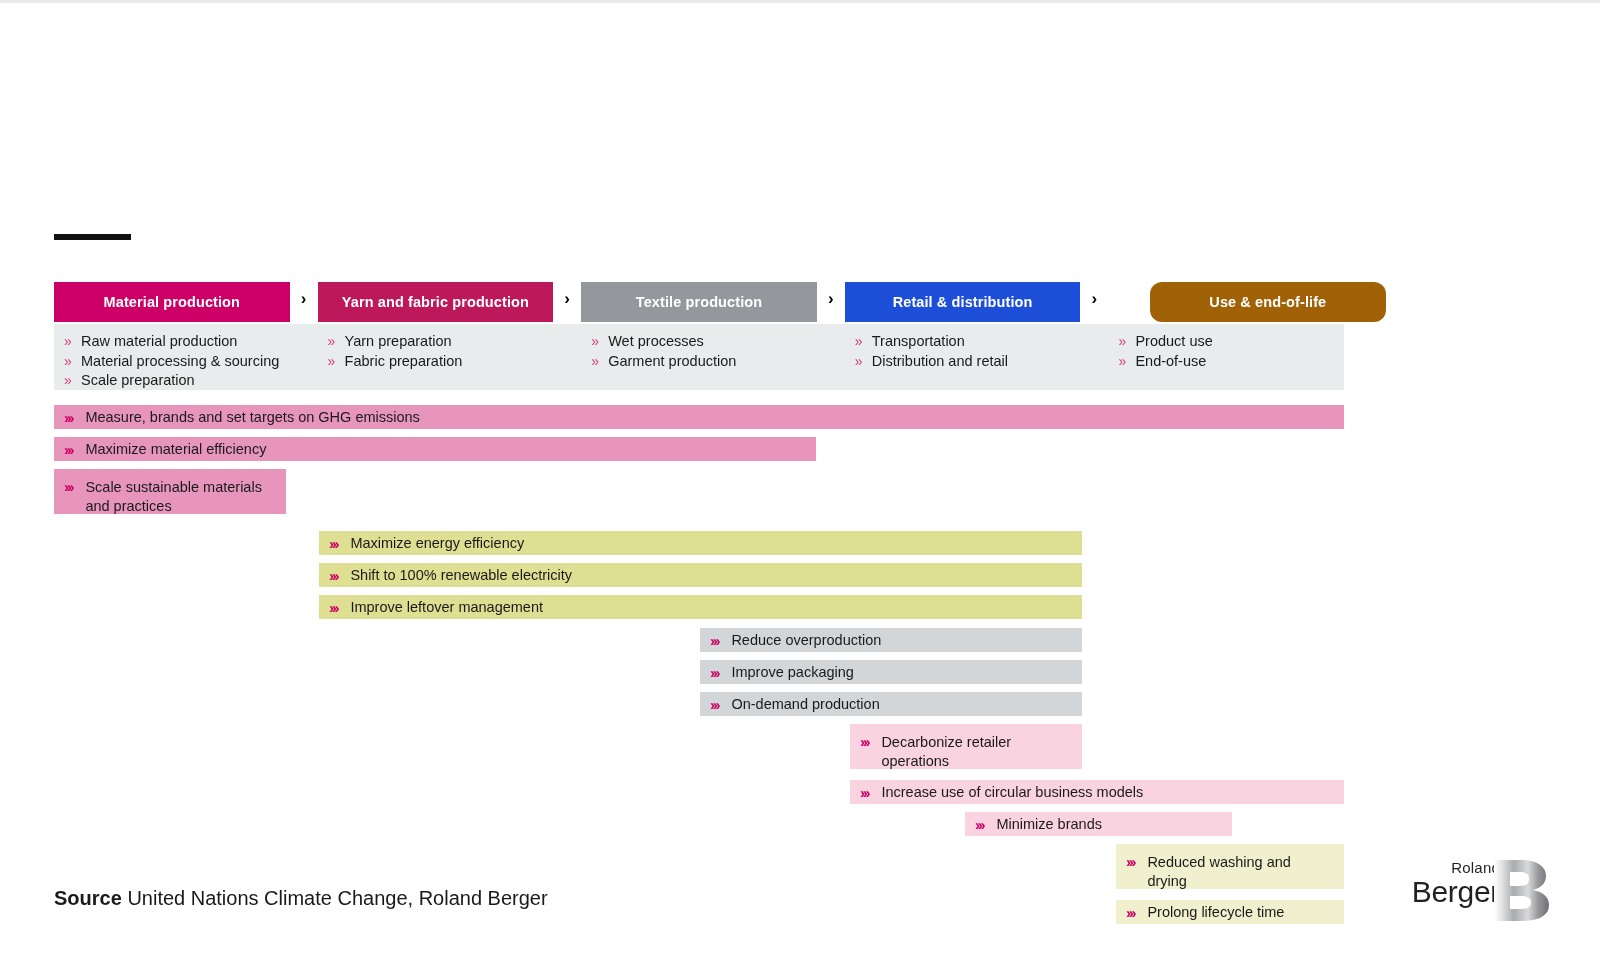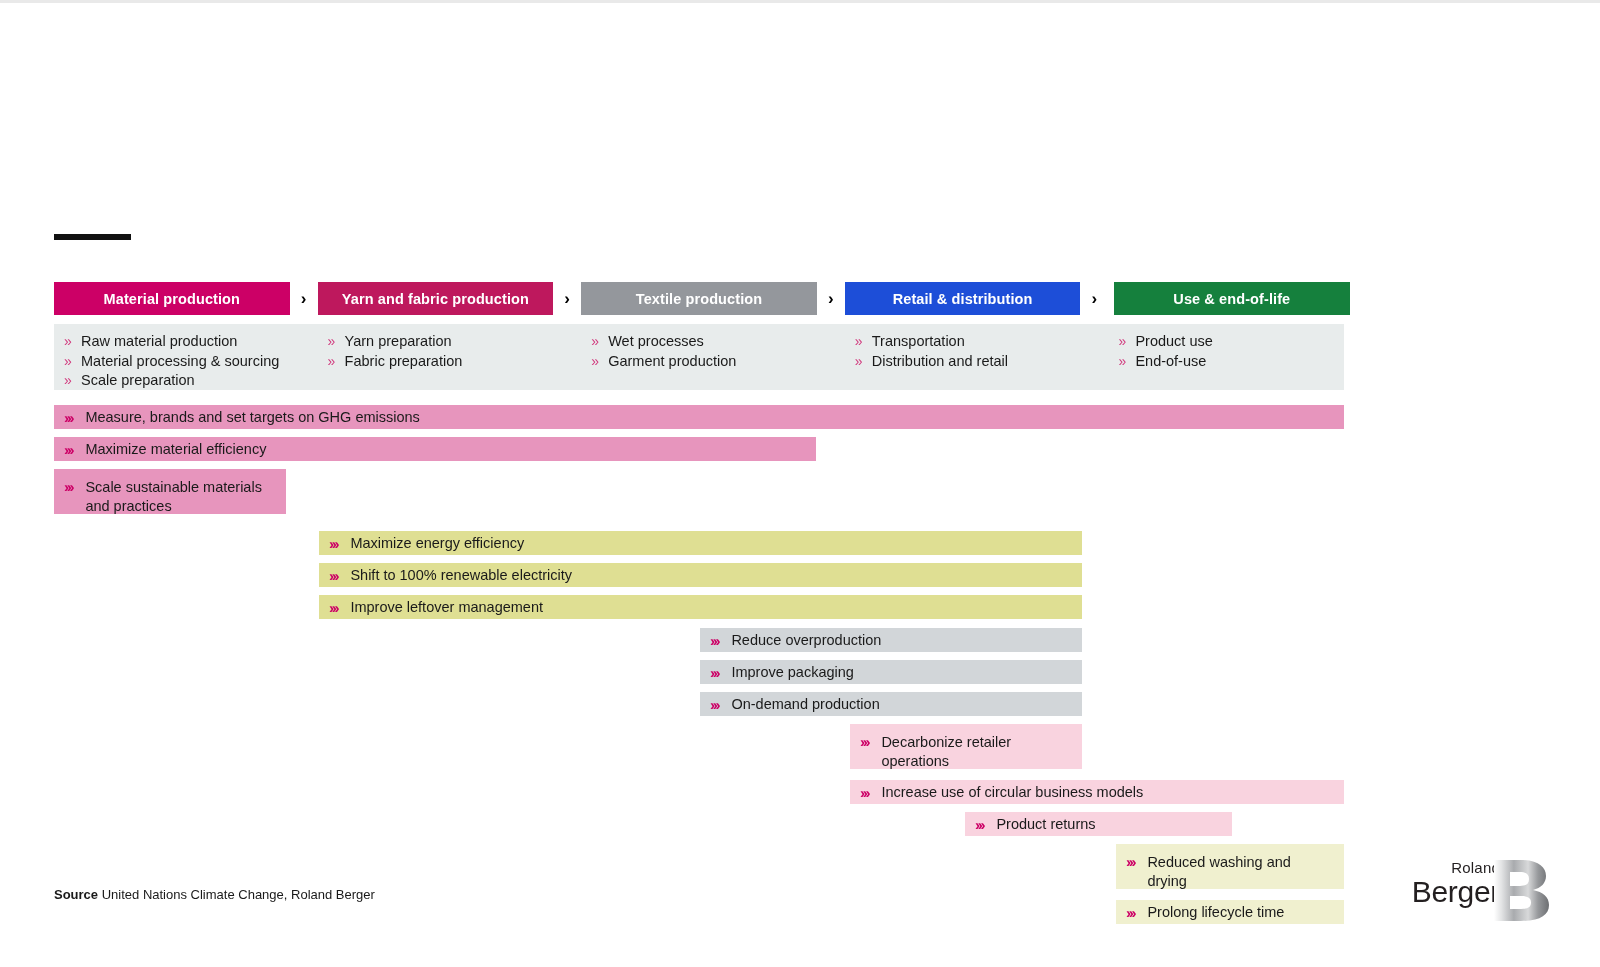--- a/index.html
+++ b/index.html
@@ -28,21 +28,21 @@
     font-size: 32px; font-weight: 400; line-height: 1.38;
     color: #111111;
   }
   .rule {
     position: absolute; left: 54px; top: 231px;
     width: 77px; height: 6px; background: #111111;
   }
 
   
   .stage-head {
-    position: absolute; top: 279px; height: 33px;
+    position: absolute; top: 279px; height: 40px;
     display: flex; align-items: center; justify-content: center;
     color: #ffffff; font-size: 14.5px; font-weight: 700;
     letter-spacing: 0.1px; white-space: nowrap;
   }
   .sep {
     position: absolute; top: 279px; height: 33px; width: 28px;
     display: flex; align-items: center; justify-content: center;
     color: #000000; font-size: 17px; font-weight: 700;
   }
 
@@ -75,21 +75,21 @@
     margin-right: 13px; line-height: 1;
   }
   .lever .txt { line-height: 18px; }
   .lever.two .txt { line-height: 19px; }
   .lever.two { align-items: flex-start; padding-top: 9px; }
   .lever.two .chev { margin-top: 1px; }
 
   
   .source {
     position: absolute; left: 54px; top: 884px;
-    font-size: 13px; color: #1a1a1a;
+    font-size: 20px; color: #1a1a1a;
   }
   .source b { font-weight: 700; }
 
   .logo { position: absolute; left: 1392px; top: 856px; width: 160px; height: 62px; }
   .logo-txt {
     position: absolute; left: 0; top: 0; width: 108px;
     text-align: right; color: #231f20;
   }
   .logo-roland { font-size: 15px; line-height: 17px; letter-spacing: 0.2px; }
   .logo-berger { font-size: 30px; line-height: 31px; letter-spacing: -0.3px; }
@@ -111,21 +111,21 @@
       </div>
       <div class="sep" style="left: 553.2px;">›</div>
       <div class="stage-head" style="left: 581.2px; width: 235.6px; background: rgb(148, 151, 156);">
         <span>Textile production</span>
       </div>
       <div class="sep" style="left: 816.8px;">›</div>
       <div class="stage-head" style="left: 844.8px; width: 235.6px; background: #1d4ed8;">
         <span>Retail &amp; distribution</span>
       </div>
       <div class="sep" style="left: 1080.4px;">›</div>
-      <div class="stage-head" style="left: 1114px; width: 235.6px; background: #15803d;">
+      <div class="stage-head" style="left: 1150px; width: 235.6px; background: #a16207; border-radius: 12px;">
         <span>Use &amp; end-of-life</span>
       </div>
     </div>
 
   <div class="subband">
     <div id="sub-layer">
         <div class="subcol" style="left: 10px; width: 253.6px;">
           <div class="subitem">
             <span class="gg">»</span>
             <span>Raw material production</span>
@@ -228,21 +228,21 @@
           <div>Decarbonize retailer</div>
           <div>operations</div>
         </span>
       </div>
       <div class="lever" style="left: 850px; top: 777px; width: 494px; height: 24px; background: rgb(249, 211, 223);">
         <span class="chev">›››</span>
         <span class="txt">Increase use of circular business models</span>
       </div>
       <div class="lever" style="left: 965px; top: 809px; width: 267px; height: 24px; background: rgb(249, 211, 223);">
         <span class="chev">›››</span>
-        <span class="txt">Product returns</span>
+        <span class="txt">Minimize brands</span>
       </div>
       <div class="lever two" style="left: 1116px; top: 841px; width: 228px; height: 45px; background: rgb(240, 240, 207);">
         <span class="chev">›››</span>
         <span class="txt">
           <div>Reduced washing and</div>
           <div>drying</div>
         </span>
       </div>
       <div class="lever" style="left: 1116px; top: 897px; width: 228px; height: 24px; background: rgb(240, 240, 207);">
         <span class="chev">›››</span>

